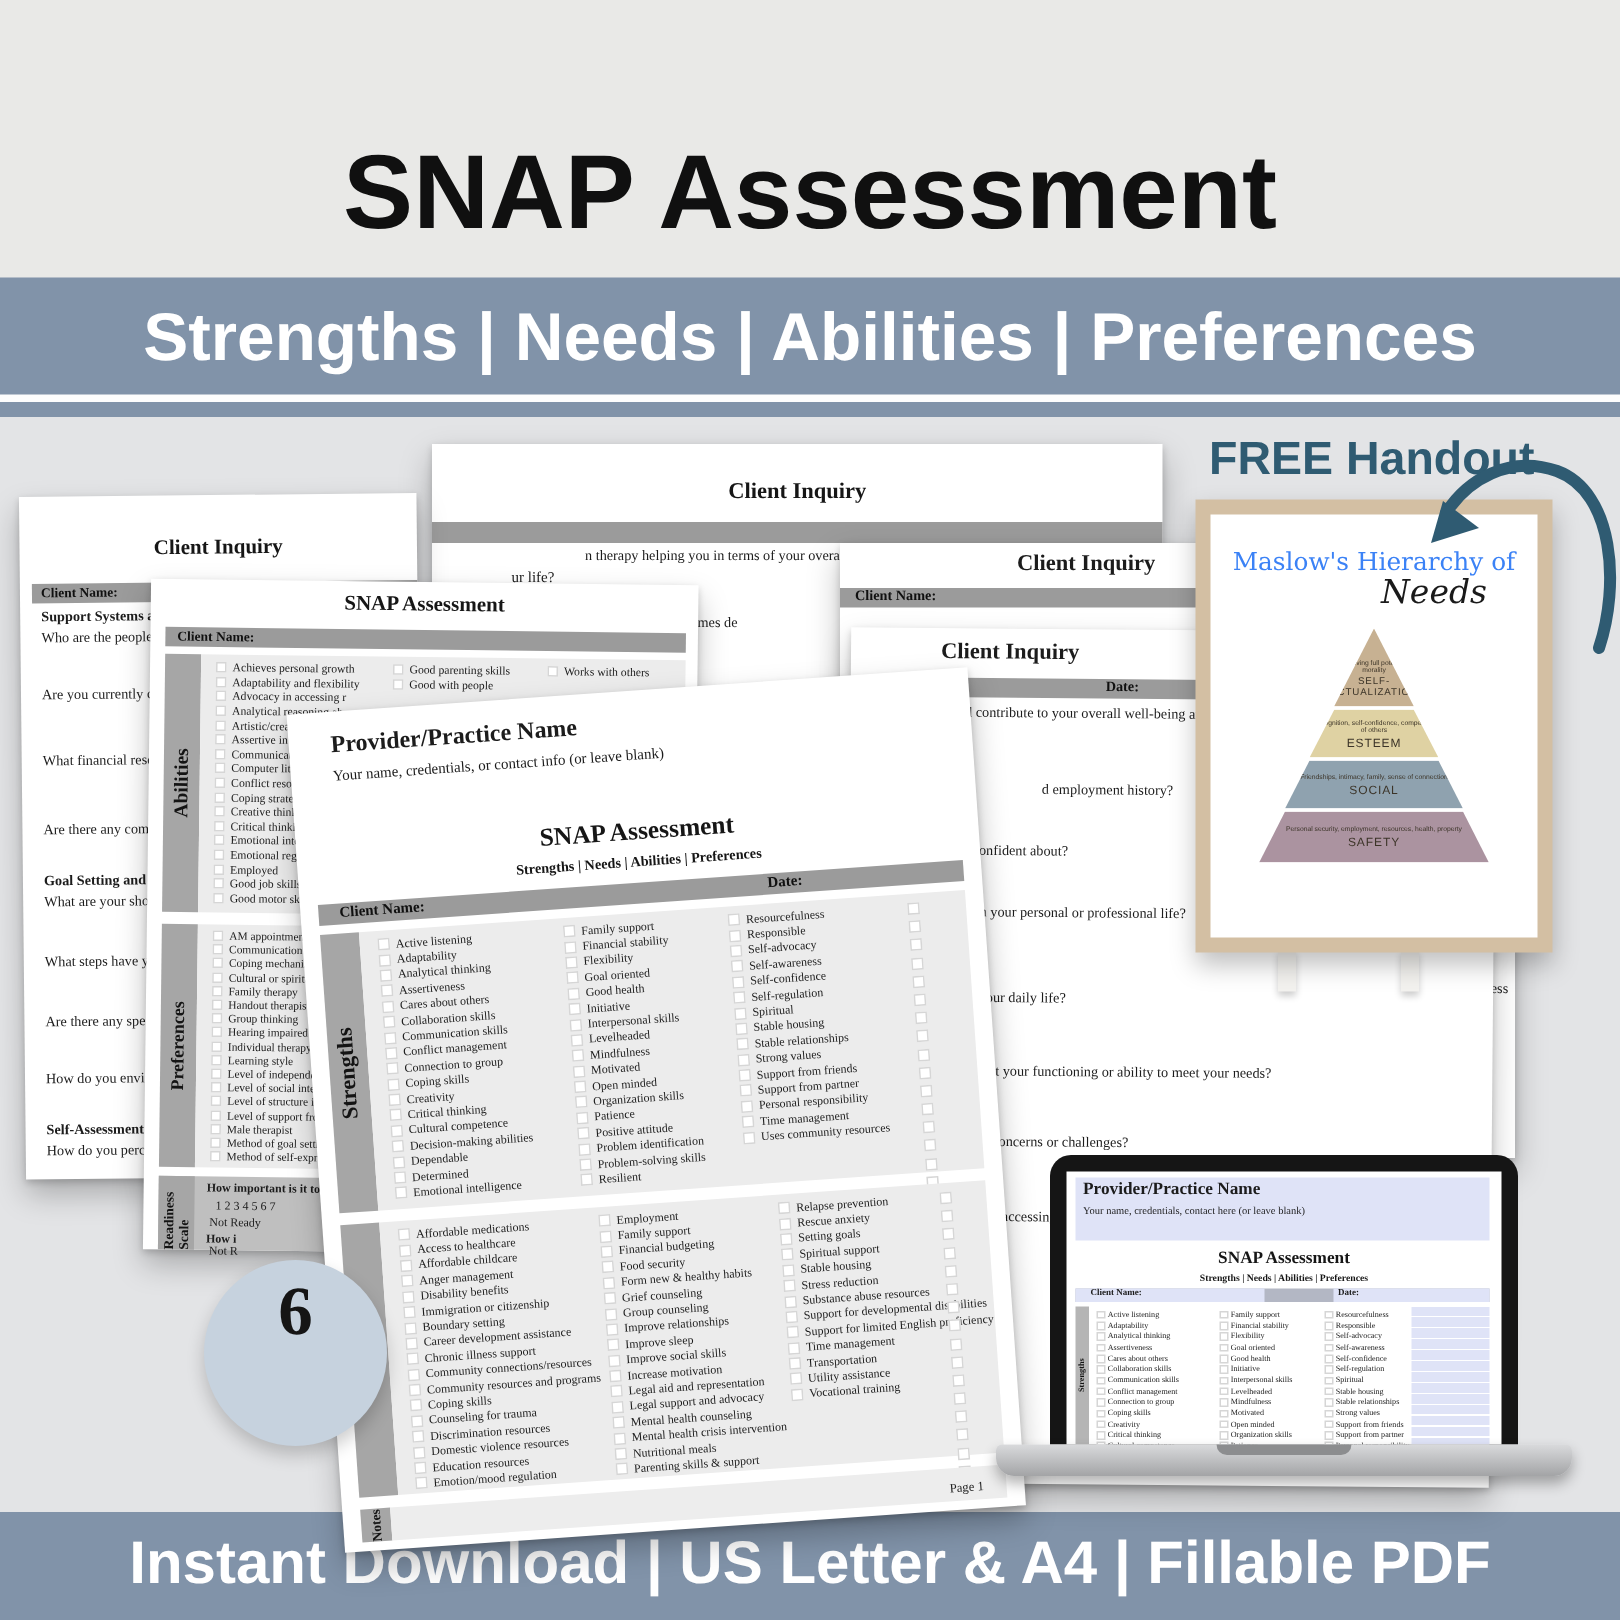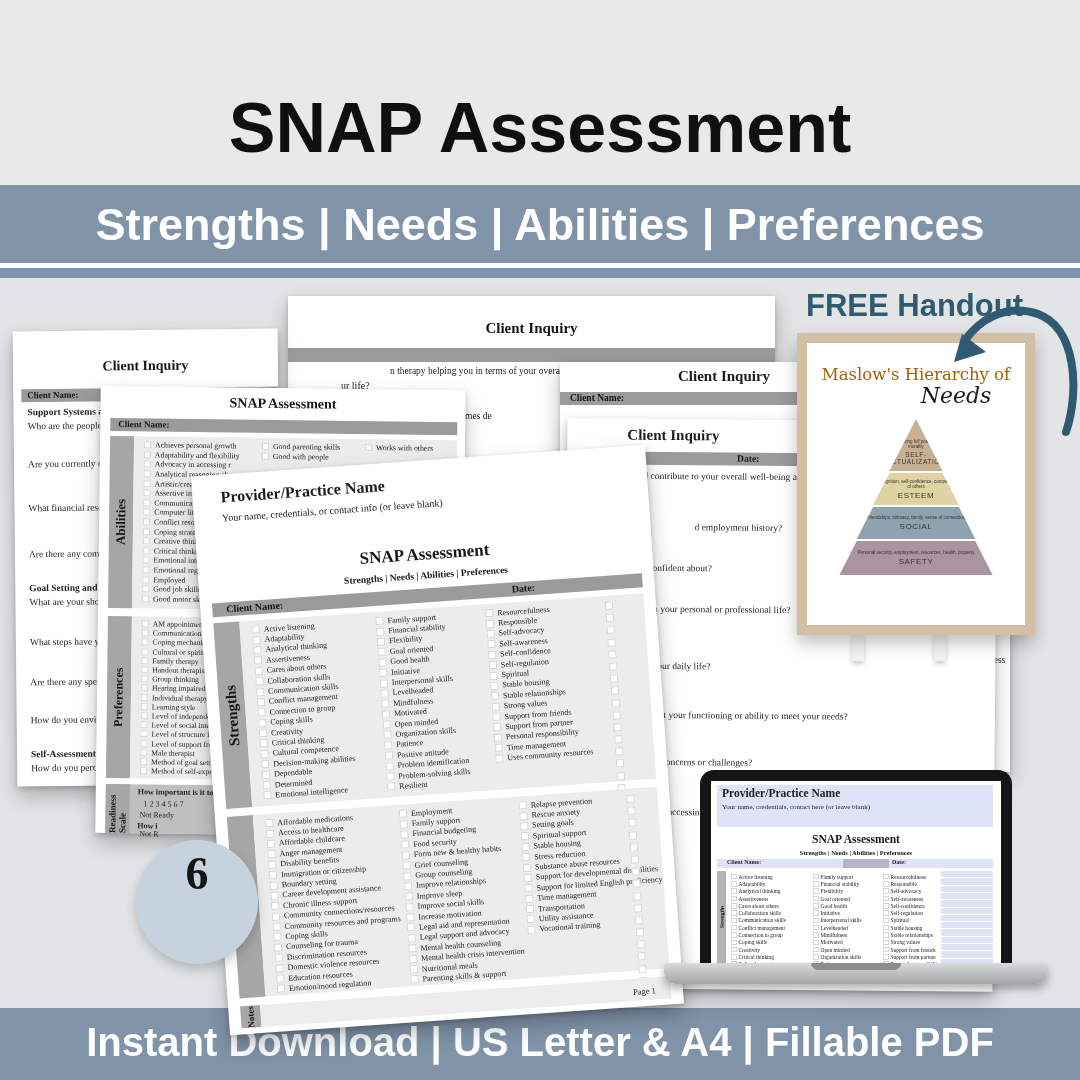--- a/index.html
+++ b/index.html
@@ -40,21 +40,21 @@
   .pb .pref .ckrow{height:9.2px;font-size:7.6px;}
   
   .mini .ckrow{height:7.3px;font-size:5.4px;}
   .mini .ckbox{width:3.5px;height:3.5px;margin-right:2px;border-width:.5px;}
   .frag{position:absolute;font-family:"Liberation Serif",serif;color:#1c1c1c;white-space:nowrap;}
   .frag.b{font-weight:bold;}
   
   .card{left:797px;top:333px;width:238px;height:302px;background:#d3bfa3;z-index:7;
         box-shadow:0 8px 16px rgba(0,0,0,.25);}
   .card-inner{position:absolute;left:10px;top:10px;right:10px;bottom:10px;background:#fff;}
-  .mas-t1{width:100%;text-align:center;top:22px;font-size:16.5px;color:#a16207;
+  .mas-t1{width:100%;text-align:center;top:22px;font-size:16.5px;color:#3b82f6;
           font-family:"DejaVu Serif",serif;}
   .mas-t2{width:100%;text-align:center;left:40px;top:40px;font-size:22px;font-style:italic;
           color:#1a1a1a;font-family:"DejaVu Serif",serif;}
   .pyr{position:absolute;left:14px;top:76px;width:190px;}
   .pyr-row{position:relative;width:190px;margin-bottom:2px;display:flex;flex-direction:column;
            align-items:center;justify-content:center;text-align:center;color:#3c3428;}
   .pyr-desc{font-size:4.5px;line-height:5px;max-width:120px;}
   .pyr-name{font-size:8px;letter-spacing:.6px;margin-top:2px;}
   .leg{background:#f3f2ef;box-shadow:0 3px 5px rgba(0,0,0,.2);z-index:6;}
   .free{left:806px;top:288px;font-size:31px;font-weight:800;color:#2f5b72;z-index:8;}

